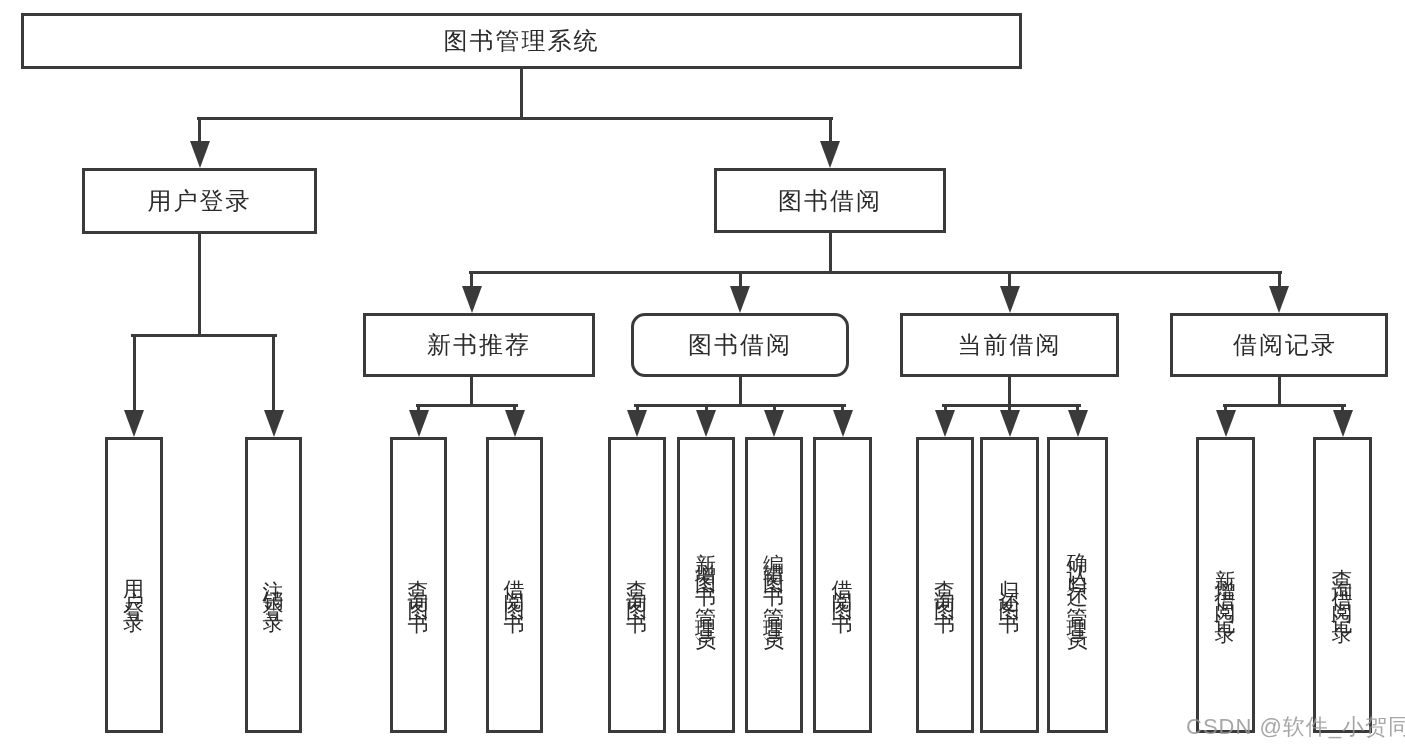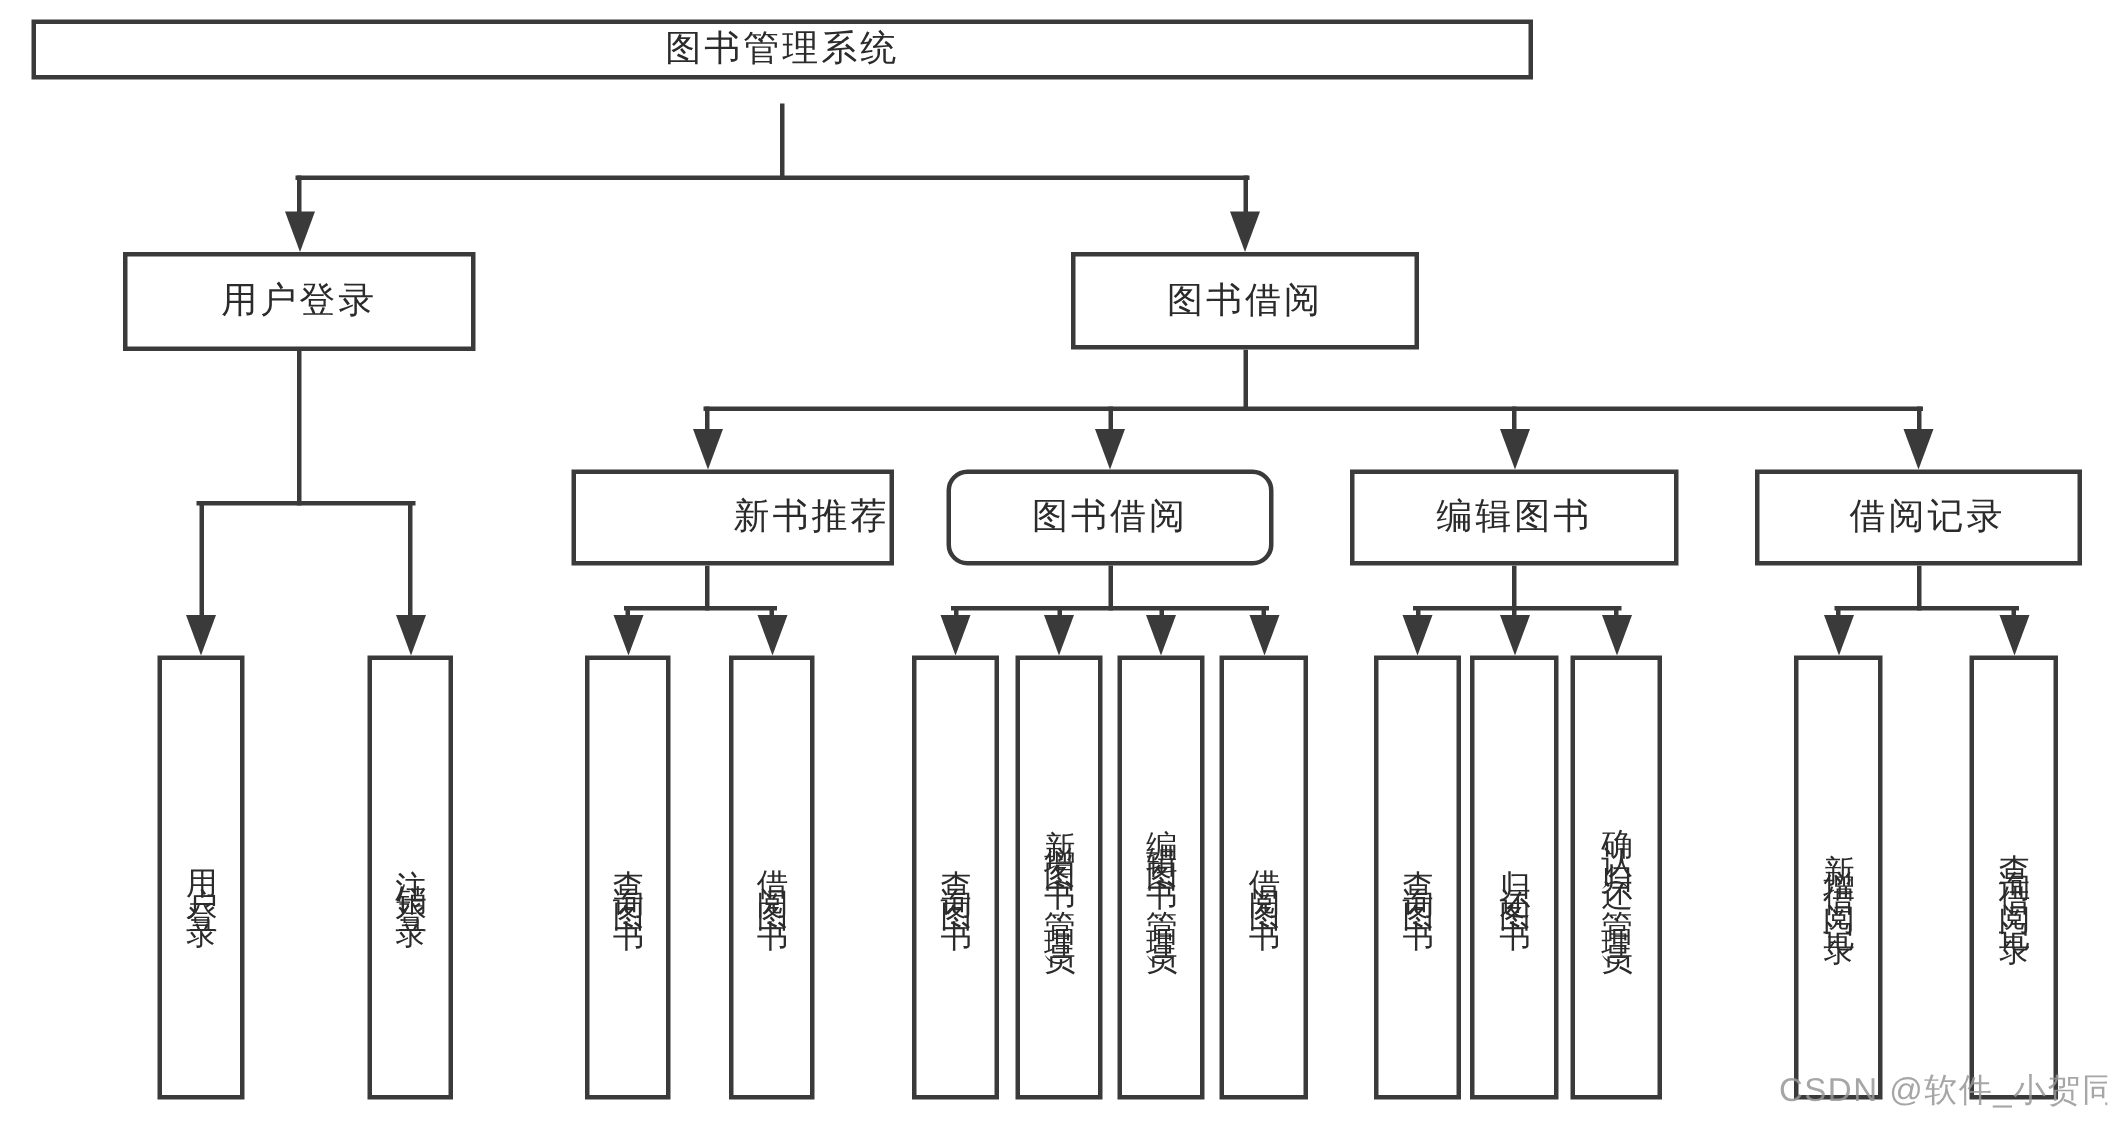--- a/index.html
+++ b/index.html
@@ -110,37 +110,37 @@
       <div class="cline" style="left: 1076px; top: 404px; width: 3px; height: 8px;"></div>
       <div class="ahead" style="left: 1067.5px; top: 410px;"></div>
       <div class="cline" style="left: 1277.5px; top: 377px; width: 3px; height: 30px;"></div>
       <div class="cline" style="left: 1222.5px; top: 404px; width: 123px; height: 3px;"></div>
       <div class="cline" style="left: 1224px; top: 404px; width: 3px; height: 8px;"></div>
       <div class="ahead" style="left: 1215.5px; top: 410px;"></div>
       <div class="cline" style="left: 1341px; top: 404px; width: 3px; height: 8px;"></div>
       <div class="ahead" style="left: 1332.5px; top: 410px;"></div>
     </div>
   <div id="nodes">
-      <div class="node h" style="left: 21px; top: 13px; width: 1001px; height: 40px; text-align: right;">
+      <div class="node h" style="left: 21px; top: 13px; width: 1001px; height: 56px; text-align: right;">
         <span class="lbl">图书管理系统</span>
       </div>
       <div class="node h" style="left: 82px; top: 168px; width: 235px; height: 66px;">
         <span class="lbl">用户登录</span>
       </div>
       <div class="node h" style="left: 714px; top: 168px; width: 232px; height: 65px;">
         <span class="lbl">图书借阅</span>
       </div>
-      <div class="node h" style="left: 381px; top: 313px; width: 215px; height: 64px; justify-content: flex-end;">
+      <div class="node h" style="left: 363px; top: 313px; width: 232px; height: 64px;">
         <span class="lbl">新书推荐</span>
       </div>
       <div class="node h" style="left: 631px; top: 313px; width: 218px; height: 64px; border-radius: 14px;">
         <span class="lbl">图书借阅</span>
       </div>
       <div class="node h" style="left: 900px; top: 313px; width: 219px; height: 64px;">
-        <span class="lbl">编辑图书</span>
+        <span class="lbl">当前借阅</span>
       </div>
       <div class="node h" style="left: 1170px; top: 313px; width: 218px; height: 64px; padding-left: 12px;">
         <span class="lbl">借阅记录</span>
       </div>
       <div class="node v" style="left: 105px; top: 437px; width: 58px; height: 296px;">
         <span class="lbl">用户登录</span>
       </div>
       <div class="node v" style="left: 245px; top: 437px; width: 57px; height: 296px;">
         <span class="lbl">注销登录</span>
       </div>

